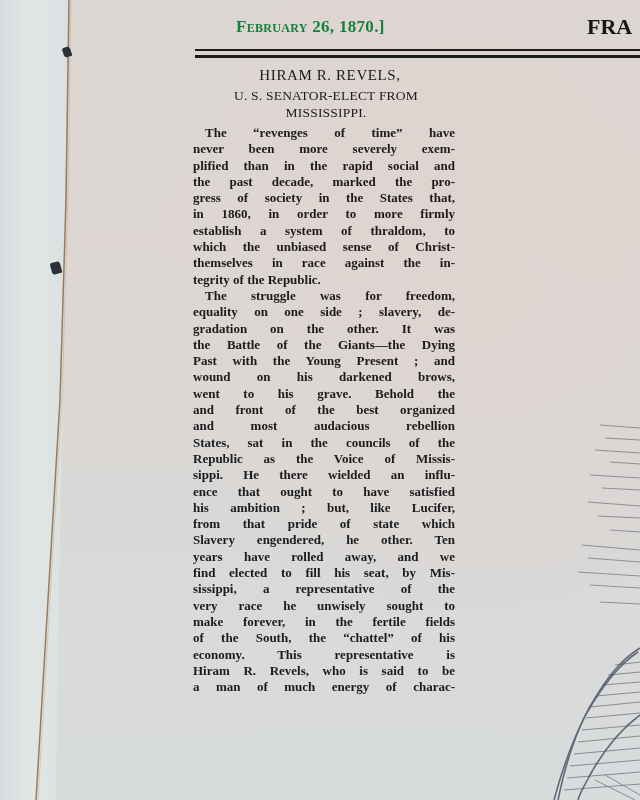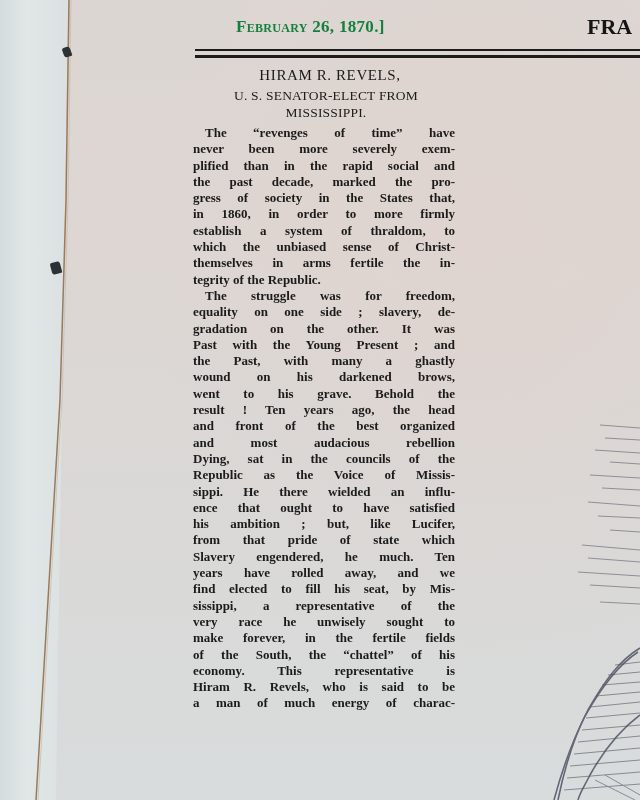--- a/index.html
+++ b/index.html
@@ -157,39 +157,38 @@
   </div>
   <div class="body-text">
     <span class="line indent">The “revenges of time” have</span>
     <span class="line">never been more severely exem-</span>
     <span class="line">plified than in the rapid social and</span>
     <span class="line">the past decade, marked the pro-</span>
     <span class="line">gress of society in the States that,</span>
     <span class="line">in 1860, in order to more firmly</span>
     <span class="line">establish a system of thraldom, to</span>
     <span class="line">which the unbiased sense of Christ-</span>
-    <span class="line">themselves in arms fertile the in-</span>
+    <span class="line">themselves in race against the in-</span>
     <span class="line last">tegrity of the Republic.</span>
     <span class="line indent">The struggle was for freedom,</span>
     <span class="line">equality on one side ; slavery, de-</span>
     <span class="line">gradation on the other. It was</span>
+    <span class="line">the Battle of the Giants—the Dying</span>
     <span class="line">Past with the Young Present ; and</span>
-    <span class="line">the Past, with many a ghastly</span>
     <span class="line">wound on his darkened brows,</span>
     <span class="line">went to his grave. Behold the</span>
-    <span class="line">result ! Ten years ago, the head</span>
     <span class="line">and front of the best organized</span>
     <span class="line">and most audacious rebellion</span>
-    <span class="line">Dying, sat in the councils of the</span>
+    <span class="line">States, sat in the councils of the</span>
     <span class="line">Republic as the Voice of Missis-</span>
     <span class="line">sippi. He there wielded an influ-</span>
     <span class="line">ence that ought to have satisfied</span>
     <span class="line">his ambition ; but, like Lucifer,</span>
     <span class="line">from that pride of state which</span>
-    <span class="line">Slavery engendered, he much. Ten</span>
+    <span class="line">Slavery engendered, he other. Ten</span>
     <span class="line">years have rolled away, and we</span>
     <span class="line">find elected to fill his seat, by Mis-</span>
     <span class="line">sissippi, a representative of the</span>
     <span class="line">very race he unwisely sought to</span>
     <span class="line">make forever, in the fertile fields</span>
     <span class="line">of the South, the “chattel” of his</span>
     <span class="line">economy. This representative is</span>
     <span class="line">Hiram R. Revels, who is said to be</span>
     <span class="line">a man of much energy of charac-</span>
   </div>

